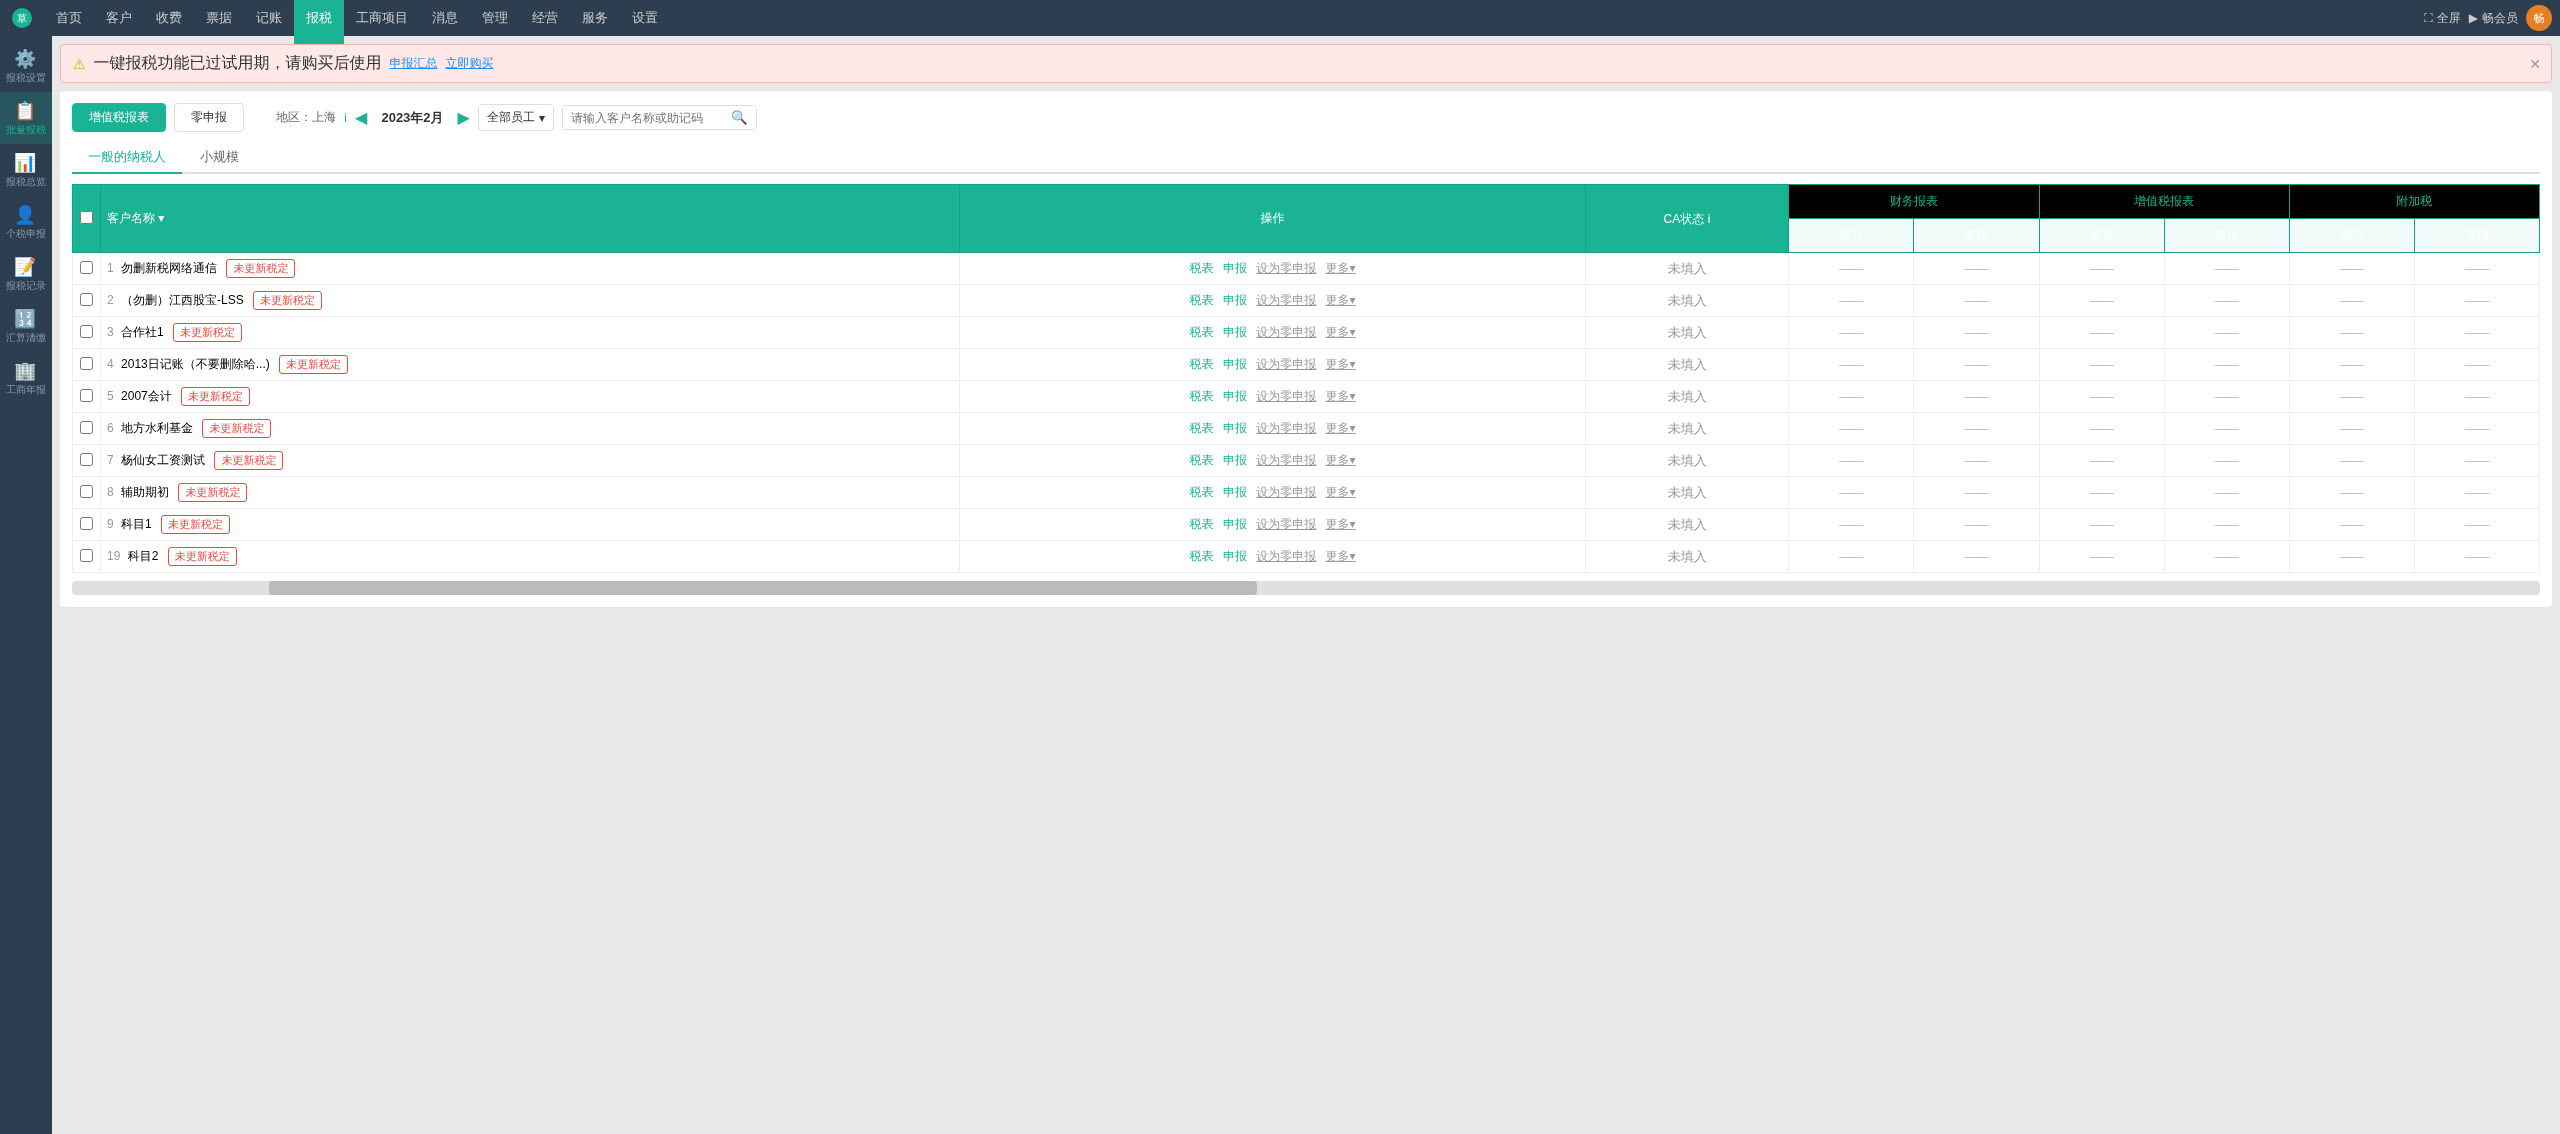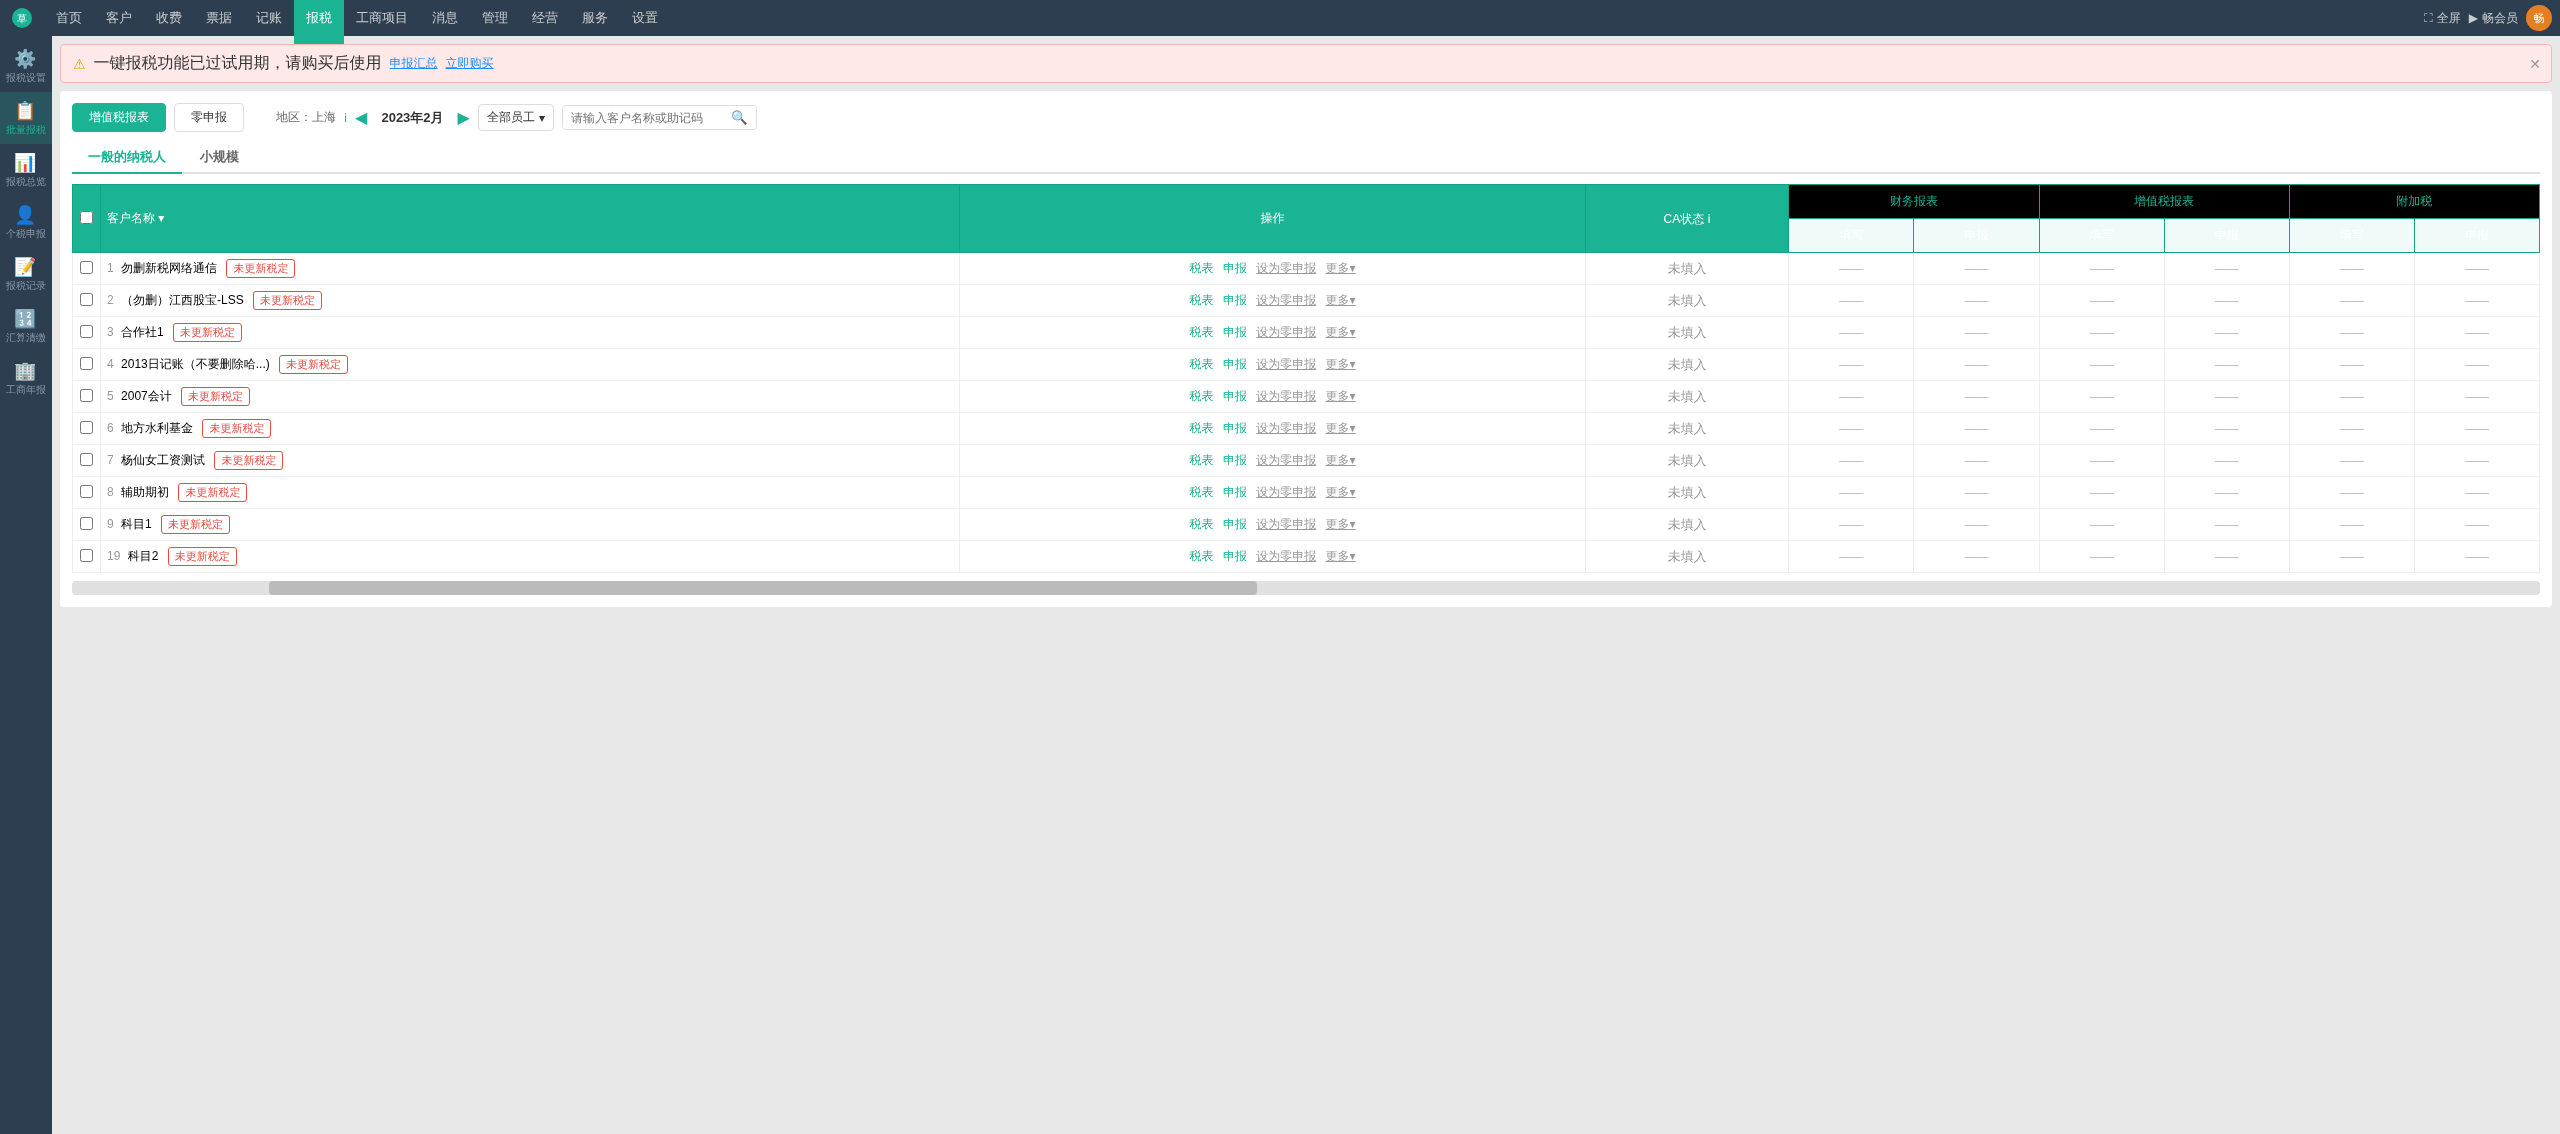--- a/index.html
+++ b/index.html
@@ -45,21 +45,21 @@
     .tab-btn.active { background: #1ab394; color: #fff; border-color: #1ab394; }
     .info-icon { color: #1ab394; cursor: pointer; }
     .nav-arrow { cursor: pointer; color: #1ab394; font-size: 16px; }
     .period-display { color: #333; font-size: 13px; font-weight: bold; margin: 0 6px; }
     .staff-select { border: 1px solid #ddd; border-radius: 4px; padding: 4px 8px; font-size: 12px; color: #333; display: flex; align-items: center; gap: 4px; cursor: pointer; }
     .search-box { display: flex; align-items: center; border: 1px solid #ddd; border-radius: 4px; overflow: hidden; }
     .search-box input { border: none; outline: none; padding: 4px 8px; font-size: 12px; width: 160px; color: #999; }
     .search-box .search-btn { padding: 4px 8px; background: #fff; border: none; cursor: pointer; color: #666; }
 
     
-    .sub-tab-row { display: flex; align-items: center; gap: 2px; border-bottom: 2px solid #e0e0e0; margin-bottom: 10px; font-weight: bold; }
+    .sub-tab-row { display: flex; align-items: center; gap: 2px; border-bottom: 2px solid #e0e0e0; margin-bottom: 10px; }
     .sub-tab { padding: 6px 16px; cursor: pointer; font-size: 13px; color: #666; border-bottom: 2px solid transparent; margin-bottom: -2px; }
     .sub-tab.active { color: #1ab394; border-bottom: 2px solid #1ab394; }
 
     
     .action-row { display: flex; align-items: center; gap: 8px; margin-bottom: 8px; justify-content: flex-end; }
     .action-btn { padding: 5px 12px; border-radius: 4px; border: 1px solid #ddd; cursor: pointer; font-size: 12px; background: #fff; color: #333; }
     .action-btn.primary { background: #1ab394; color: #fff; border-color: #1ab394; }
 
     
     .data-table { width: 100%; border-collapse: collapse; font-size: 12px; }

